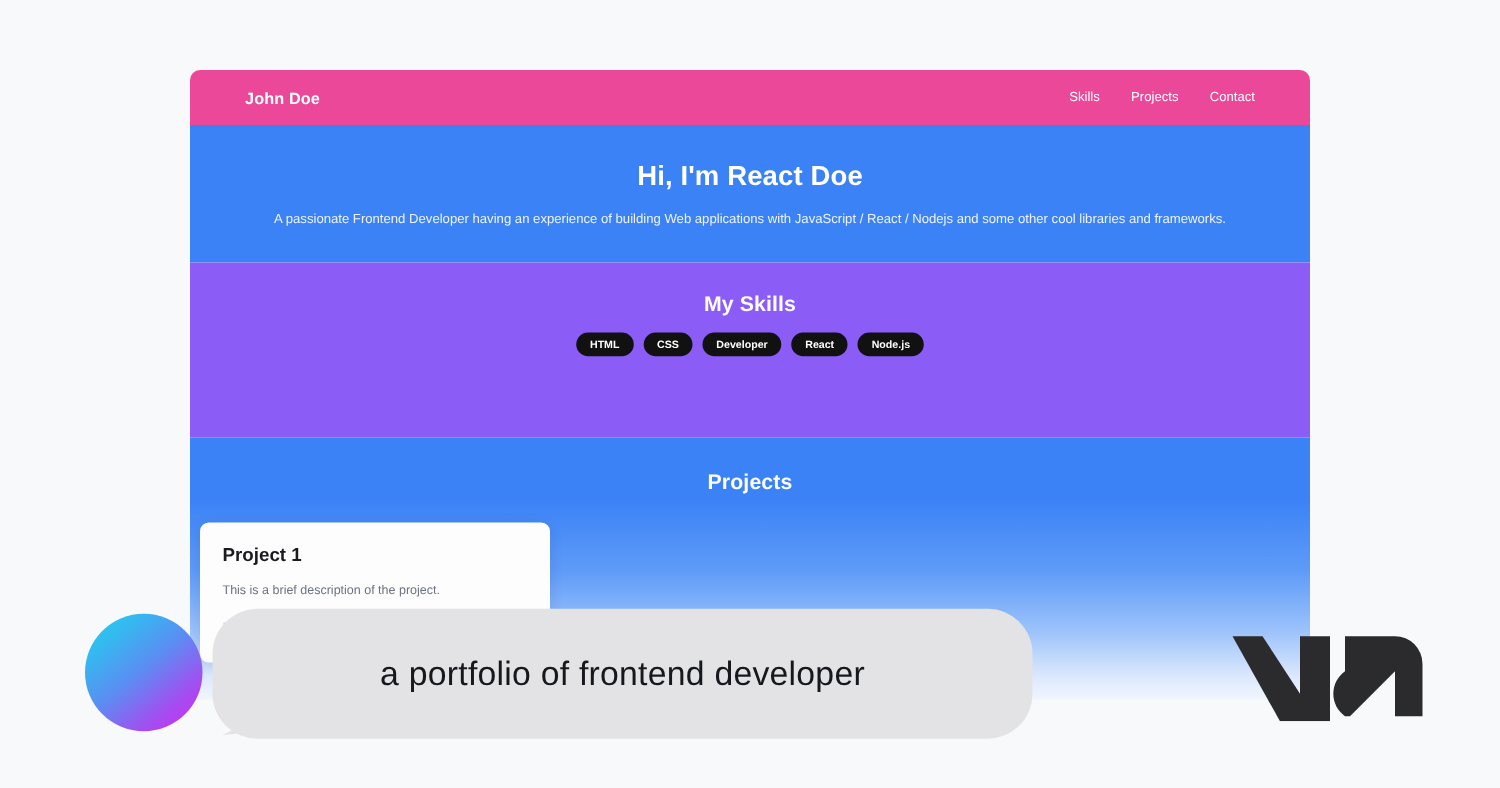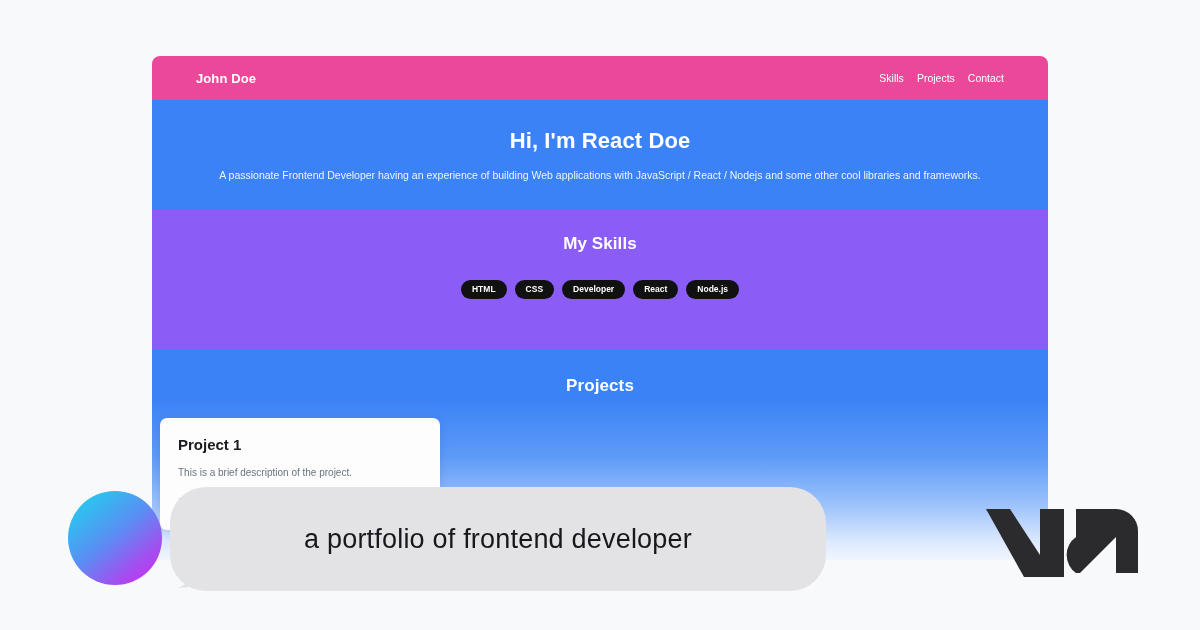--- a/index.html
+++ b/index.html
@@ -39,21 +39,21 @@
   }
   .brand {
     color: #ffffff;
     font-size: 13px;
     font-weight: bold;
     letter-spacing: 0.1px;
   }
   .nav-links {
     display: flex;
     align-items: center;
-    gap: 13px;
+    gap: 25px;
   }
   .nav-link {
     color: #ffffff;
     font-size: 10.5px;
     text-decoration: none;
     white-space: nowrap;
   }
 
   
   .hero {
@@ -97,21 +97,21 @@
     color: #ffffff;
     font-size: 17px;
     font-weight: bold;
     margin: 0;
     letter-spacing: 0.1px;
   }
   .pill-row {
     display: flex;
     align-items: center;
     gap: 8px;
-    margin-top: 26px;
+    margin-top: 12px;
     text-align: right;
   }
   .pill {
     background: #111111;
     color: #ffffff;
     font-size: 8.5px;
     font-weight: bold;
     border-radius: 999px;
     padding: 5px 11px;
     white-space: nowrap;

